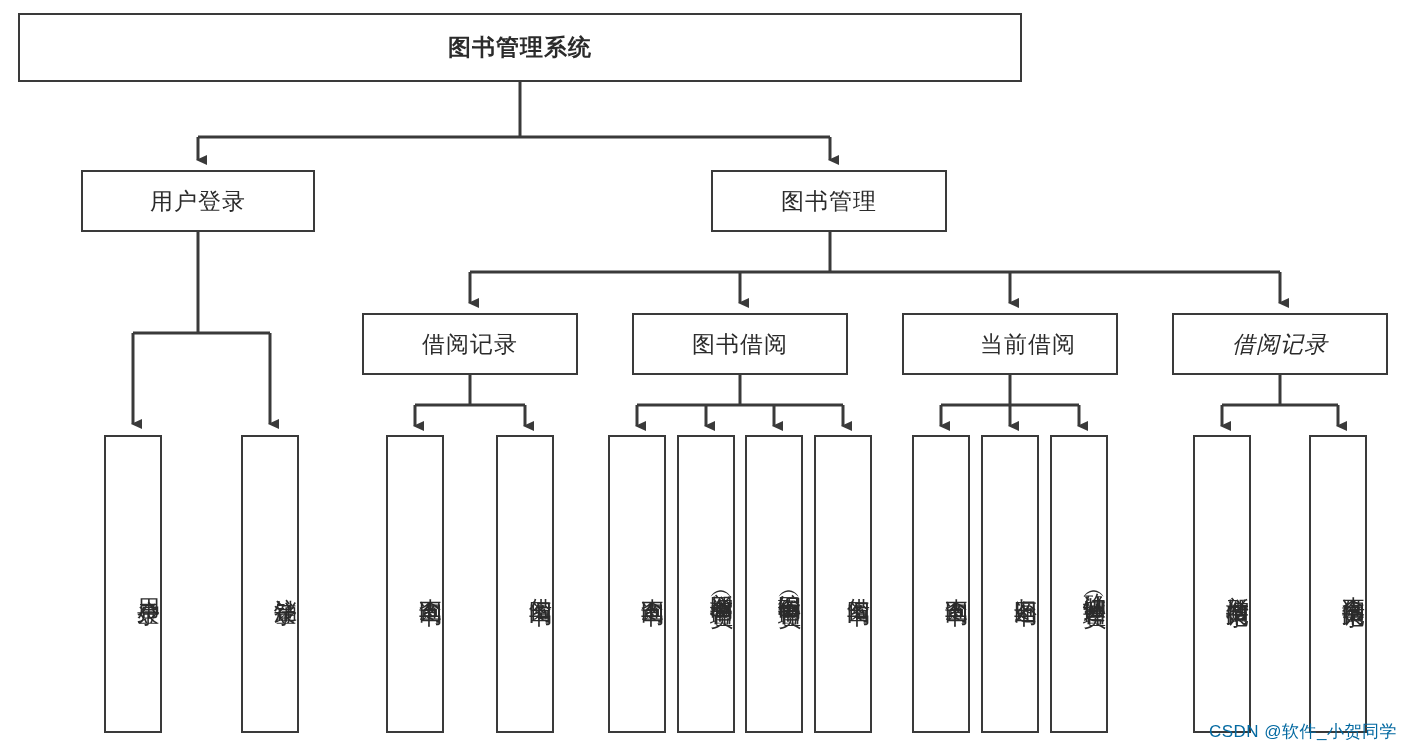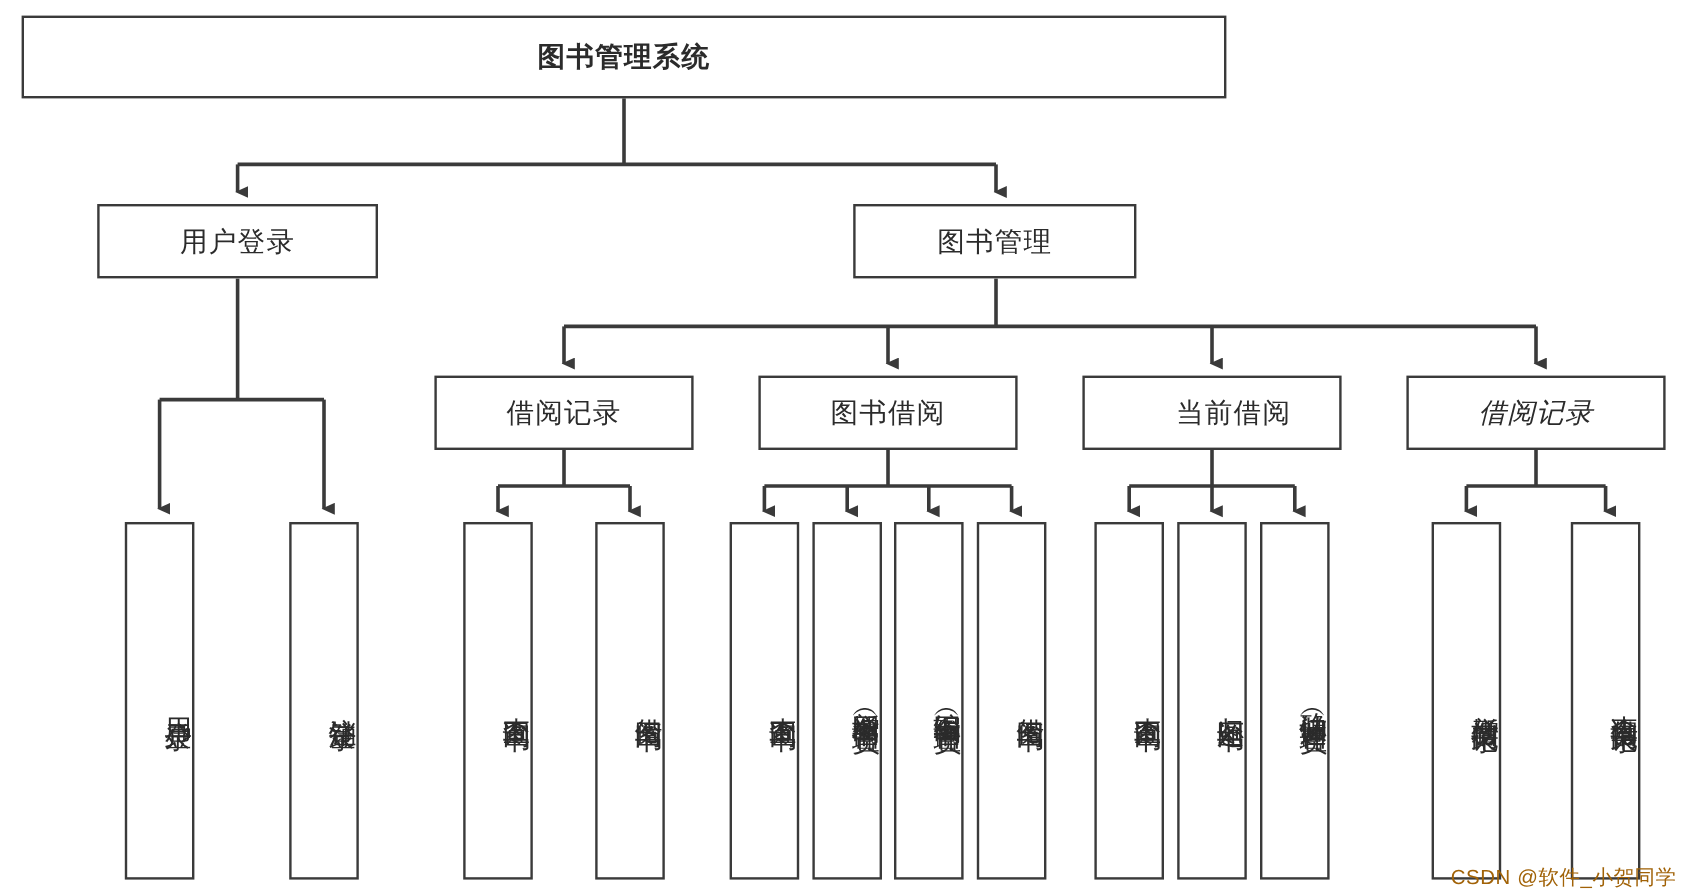--- a/index.html
+++ b/index.html
@@ -52,21 +52,21 @@
   .node.vert .vlabel {
     writing-mode: vertical-rl;
     text-orientation: upright;
     white-space: nowrap;
   }
   .watermark {
     position: absolute;
     right: 8px;
     bottom: 4px;
     font-size: 17px;
-    color: #a16207;
+    color: #0369a1;
     white-space: nowrap;
     letter-spacing: 0.5px;
   }
 </style>
 </head>
 <body>
 
 <div id="canvas">
 
   <svg id="edges" viewBox="0 0 1405 747" xmlns="http://www.w3.org/2000/svg">

